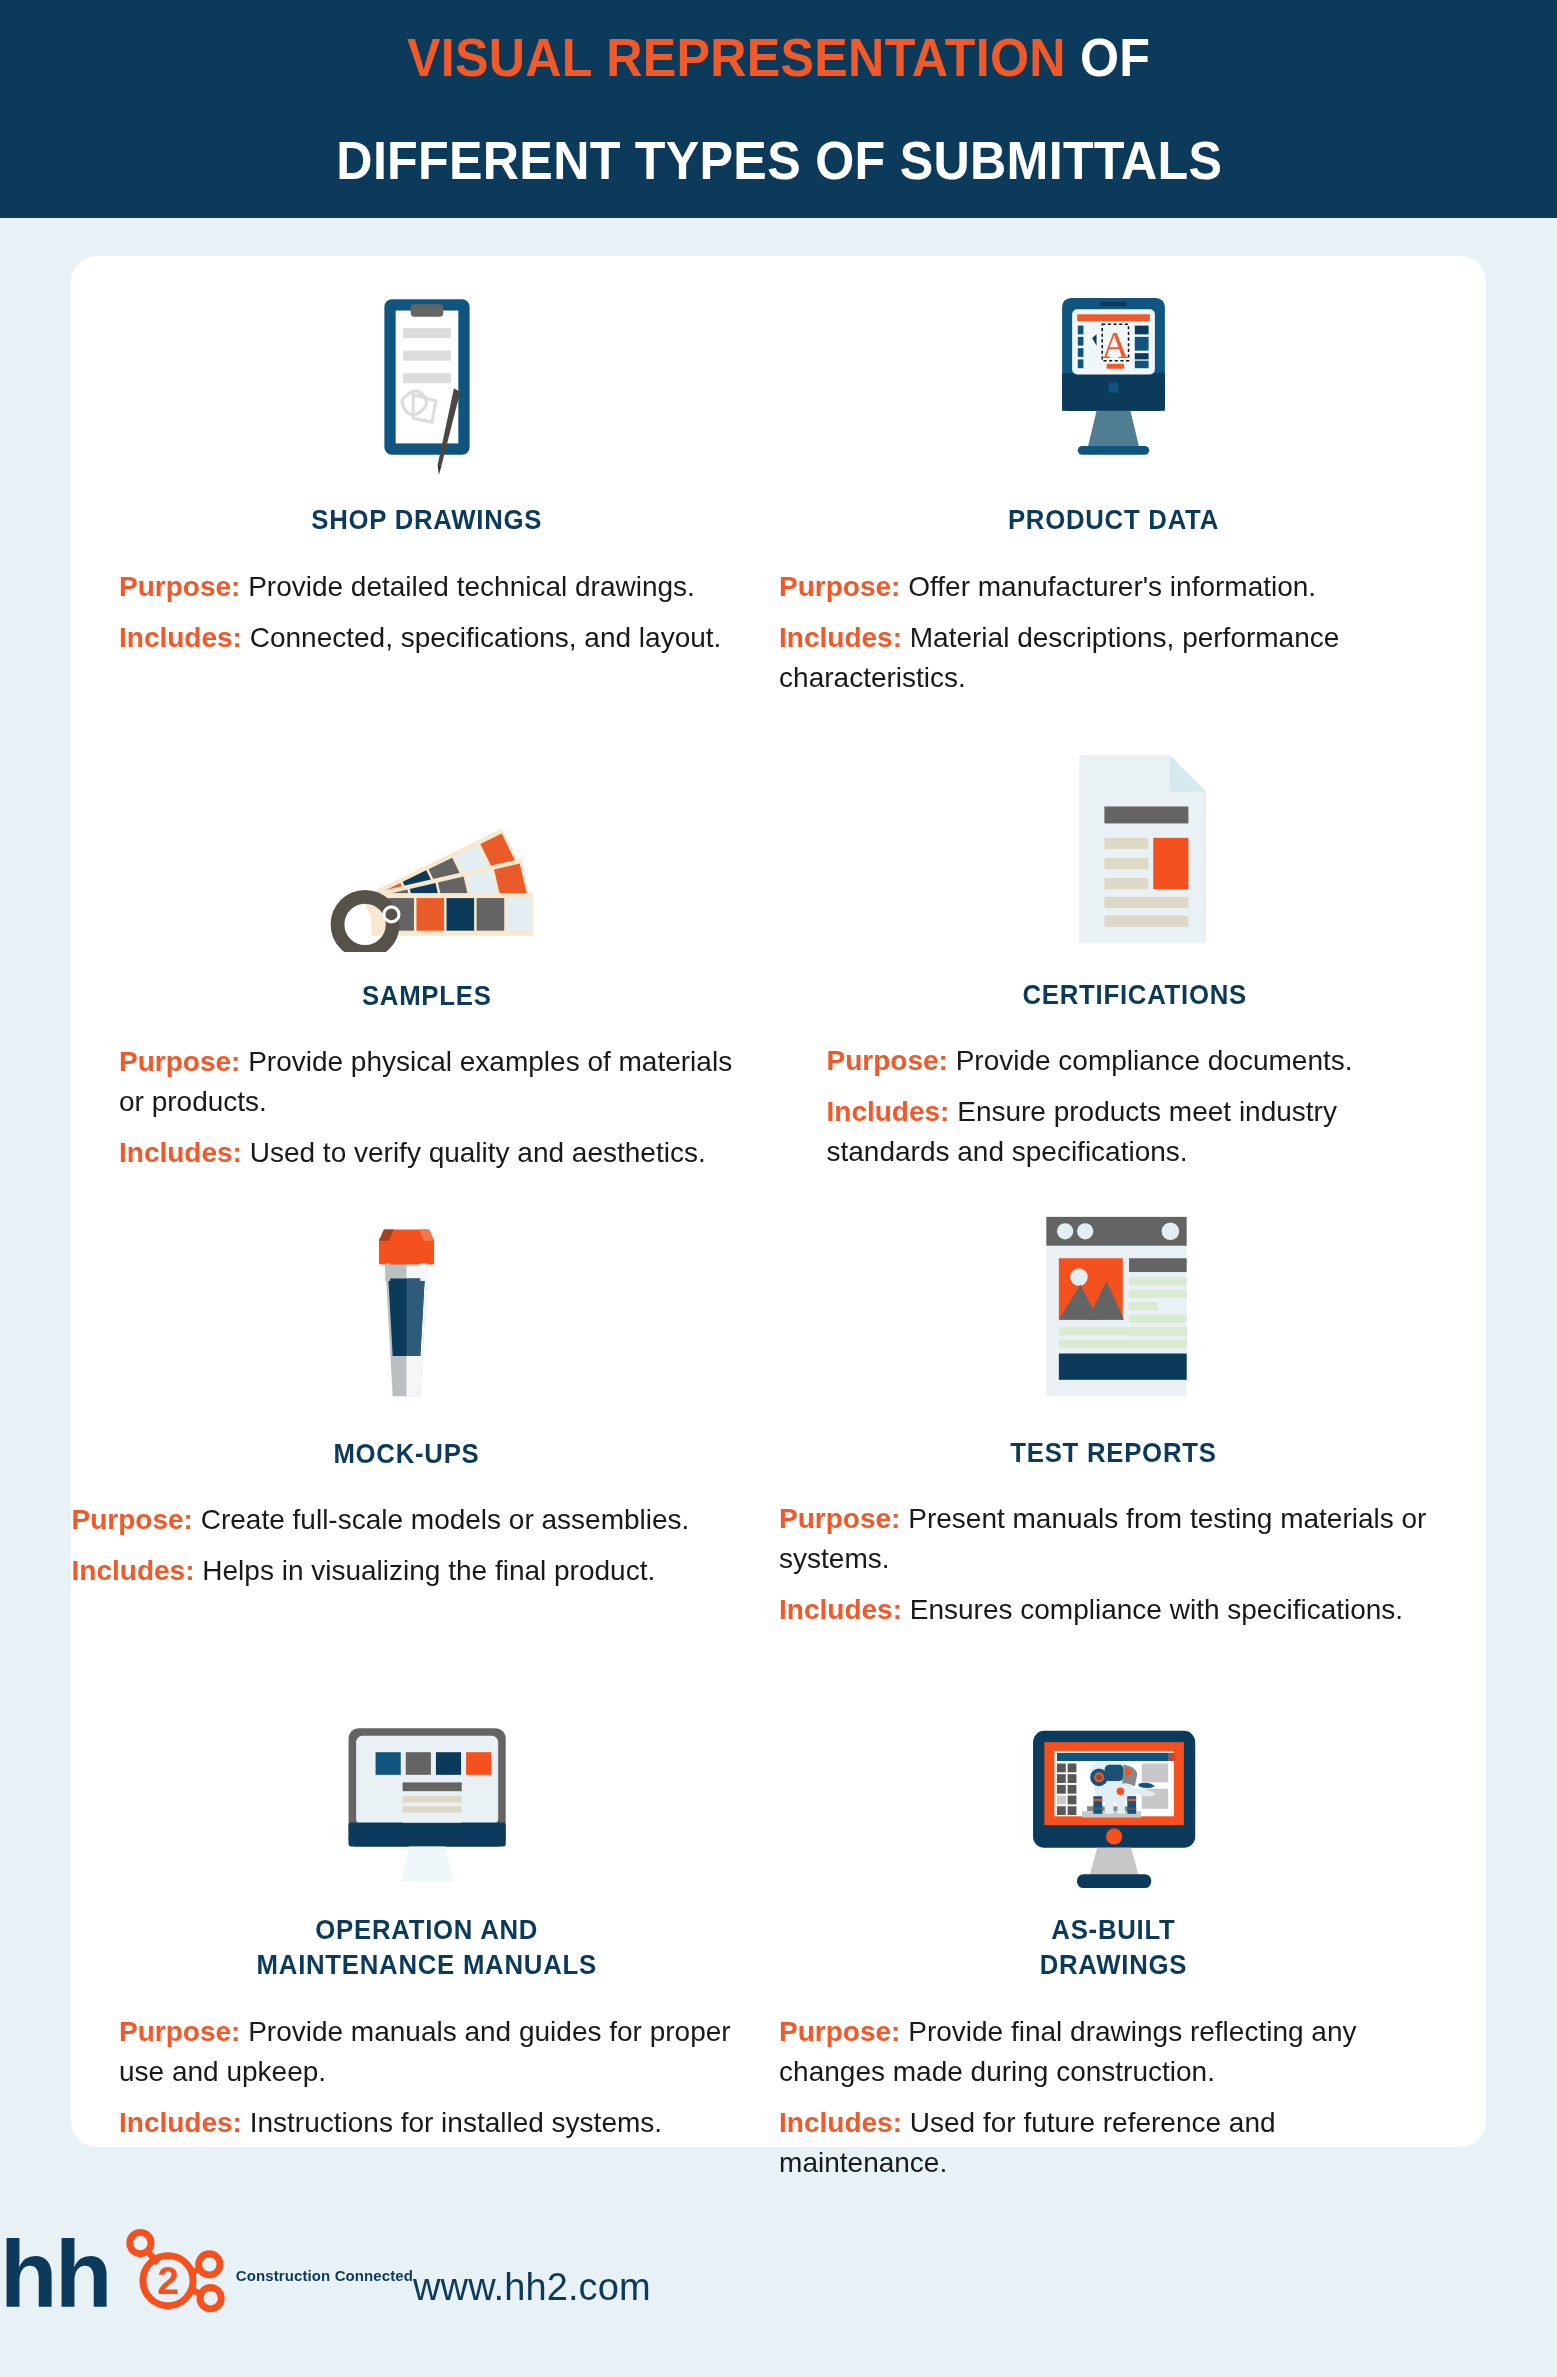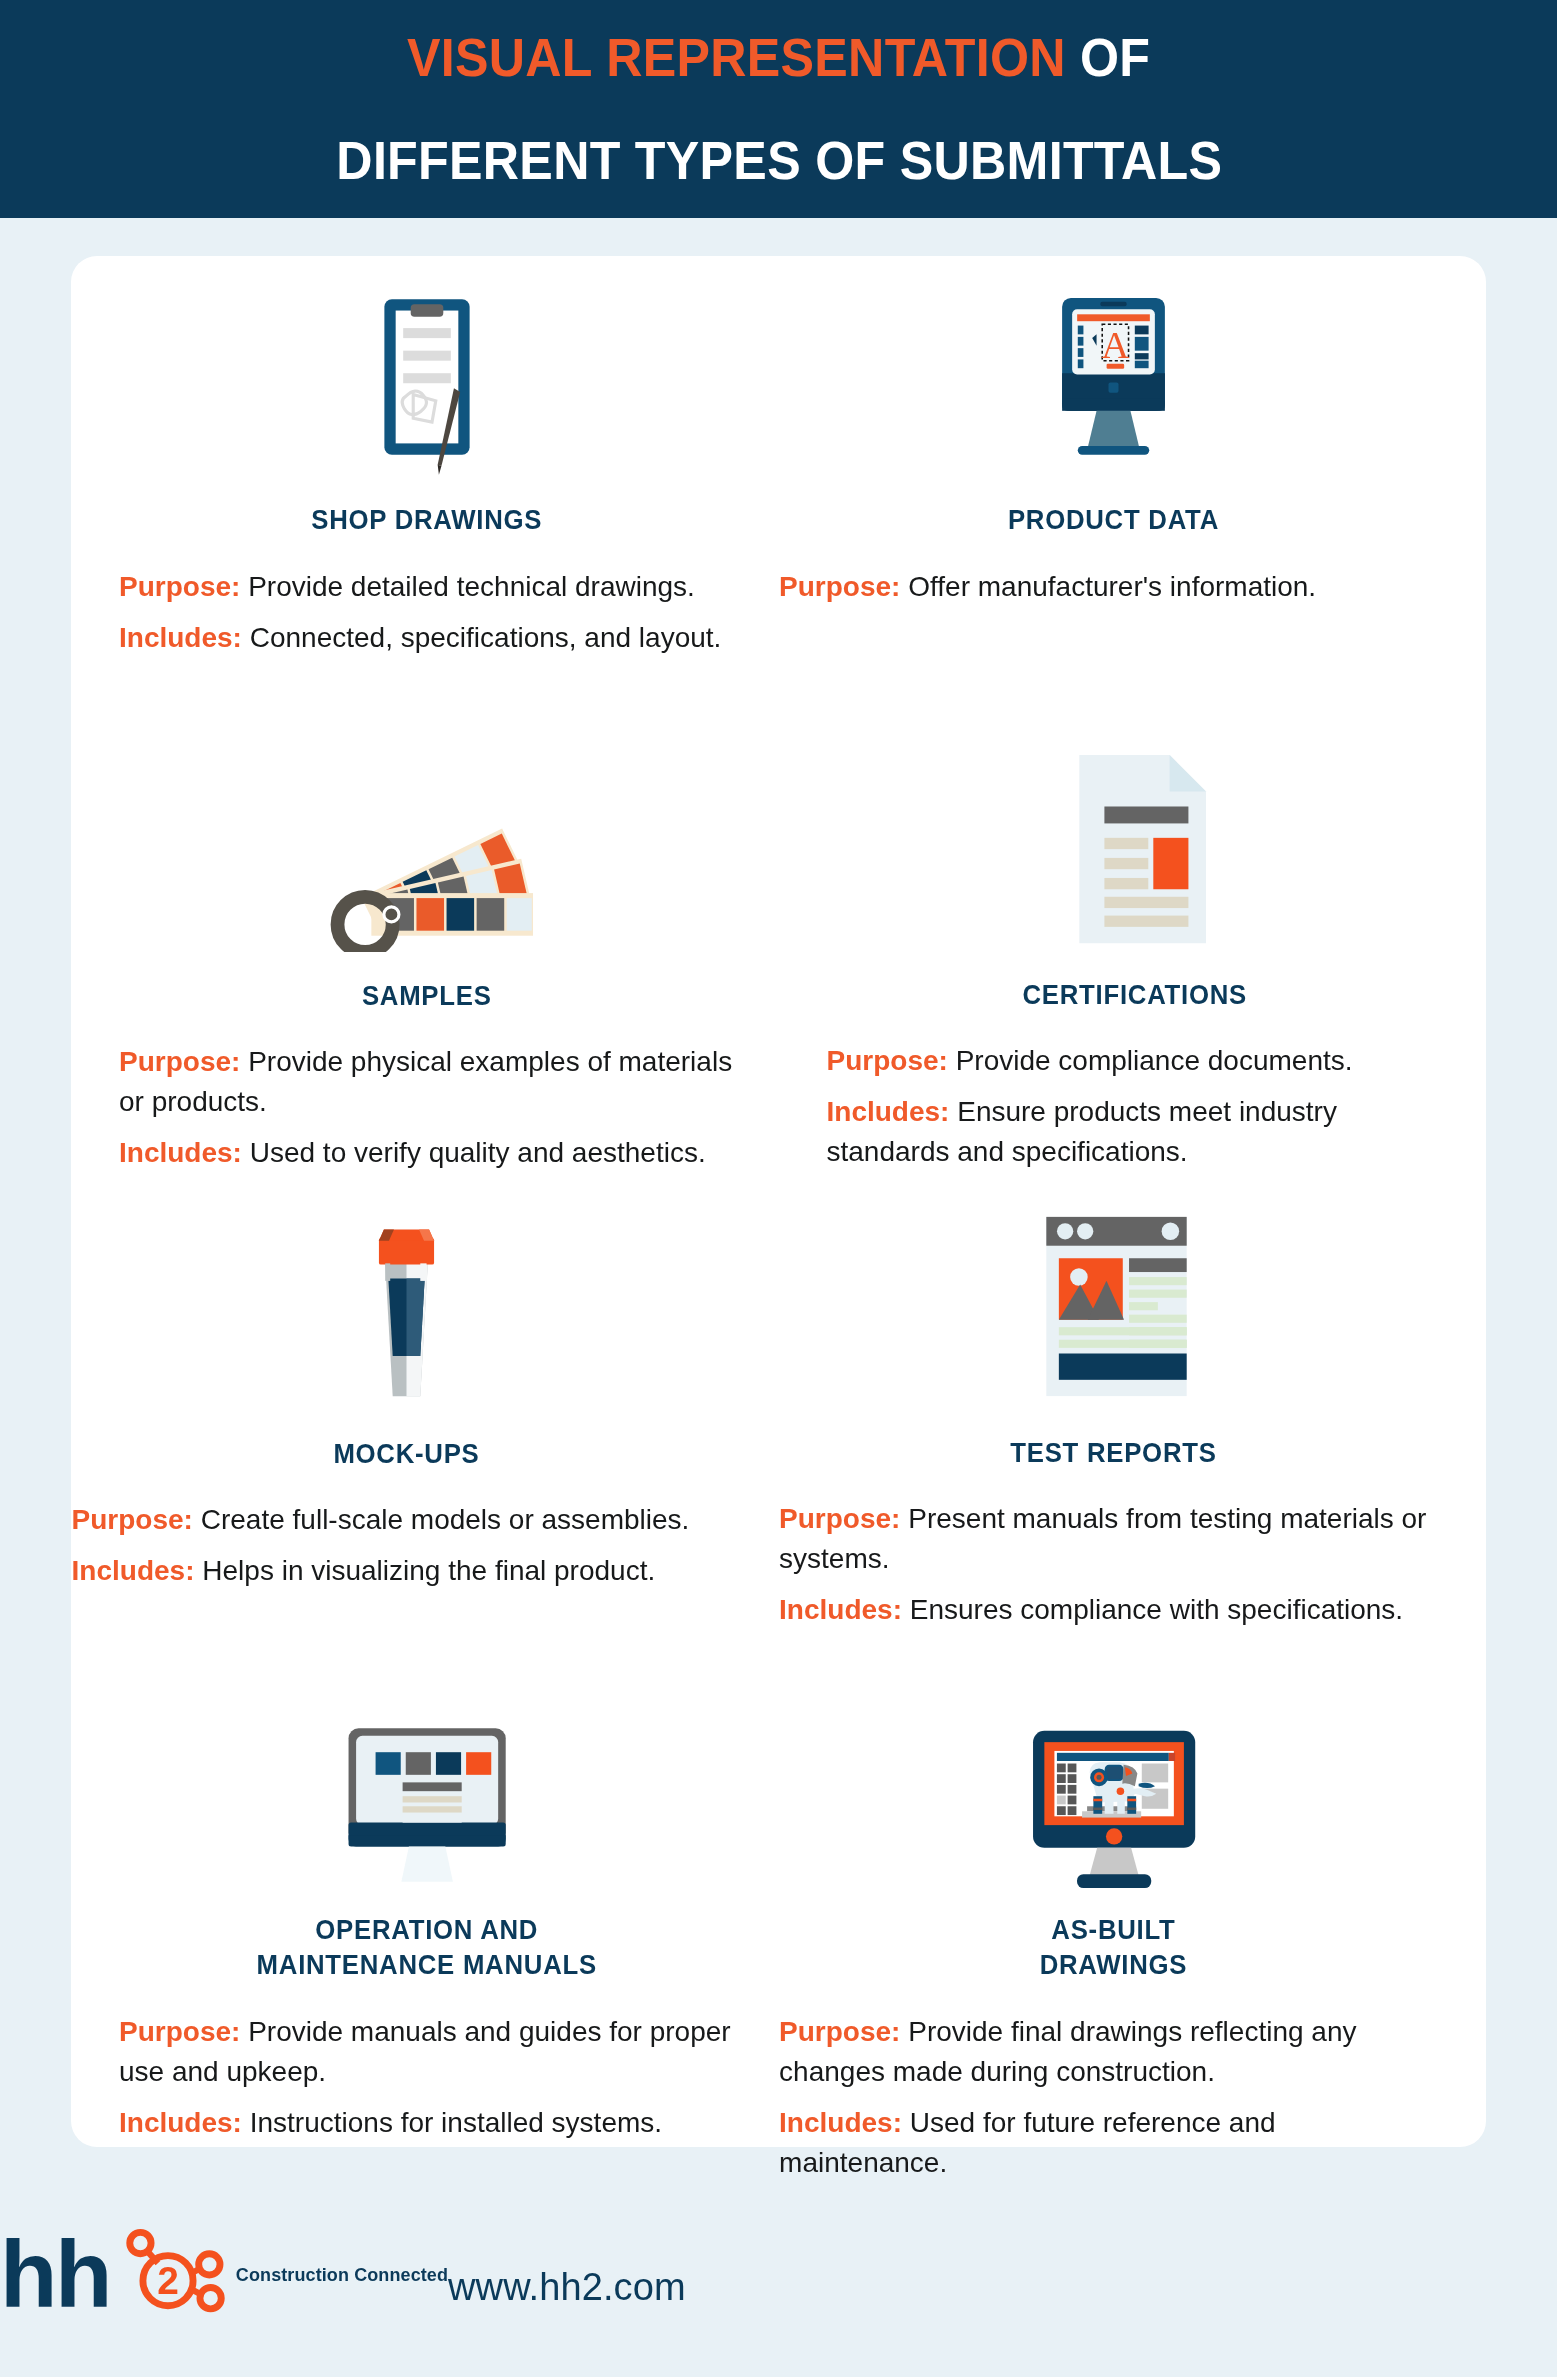--- a/index.html
+++ b/index.html
@@ -99,21 +99,21 @@
     position:absolute;left:0;top:2153px;width:1558px;height:224px;
     display:flex;flex-direction:row;align-items:center;justify-content:flex-start;
     padding-top:19px;
   }
   .logo-row{display:flex;align-items:center;justify-content:center;height:94px;}
   .logo-hh{
     color:var(--navy);font-weight:bold;font-size:94px;line-height:1;
     letter-spacing:-2.5px;
   }
   .tagline{
-    color:var(--navy);font-weight:bold;font-size:18px;letter-spacing:0.1px;
+    color:var(--navy);font-weight:bold;font-size:15px;letter-spacing:0.1px;
     margin-top:1.3px;
   }
   .weburl{
     color:var(--navy);font-weight:normal;font-size:38px;margin-top:26px;letter-spacing:0.1px;
   }
 
   
   .ic{display:block;}
 </style>
 </head>
@@ -173,20 +173,21 @@
           <text x="193" y="103" font-family="'Liberation Serif',serif" font-size="62" fill="#f05a2a" text-anchor="middle">A</text>
           <rect x="179" y="113" width="28" height="8" rx="2" fill="#f05a2a"></rect>
           <rect x="182" y="143" width="16" height="16" rx="3" fill="#10557f"></rect>
           <path d="M163 188 l54 0 l14 58 l-82 0 z" fill="#4f7e92"></path>
           <rect x="133" y="244" width="114" height="14" rx="7" fill="#10557f"></rect>
         </svg>
       </div>
       <div class="cat-title">PRODUCT DATA</div>
       <div class="desc">
         <p><span class="lbl">Purpose:</span> <span>Offer manufacturer's information.</span></p>
+        <p><span class="lbl">Includes:</span> <span>Material descriptions, performance characteristics.</span></p>
       </div>
     </div>
 
     <div class="cell cell-left r2">
       <div class="icon-wrap tall">
         <svg class="ic" width="251" height="188" viewBox="0 0 400 300">
           <g transform="translate(40,34)">
             <g transform="rotate(-26 78 210)">
               <rect x="72" y="172" width="250" height="66" fill="#f7e8ce"></rect>
               <rect x="96" y="179" width="42" height="52" fill="#ea5b2a"></rect>

